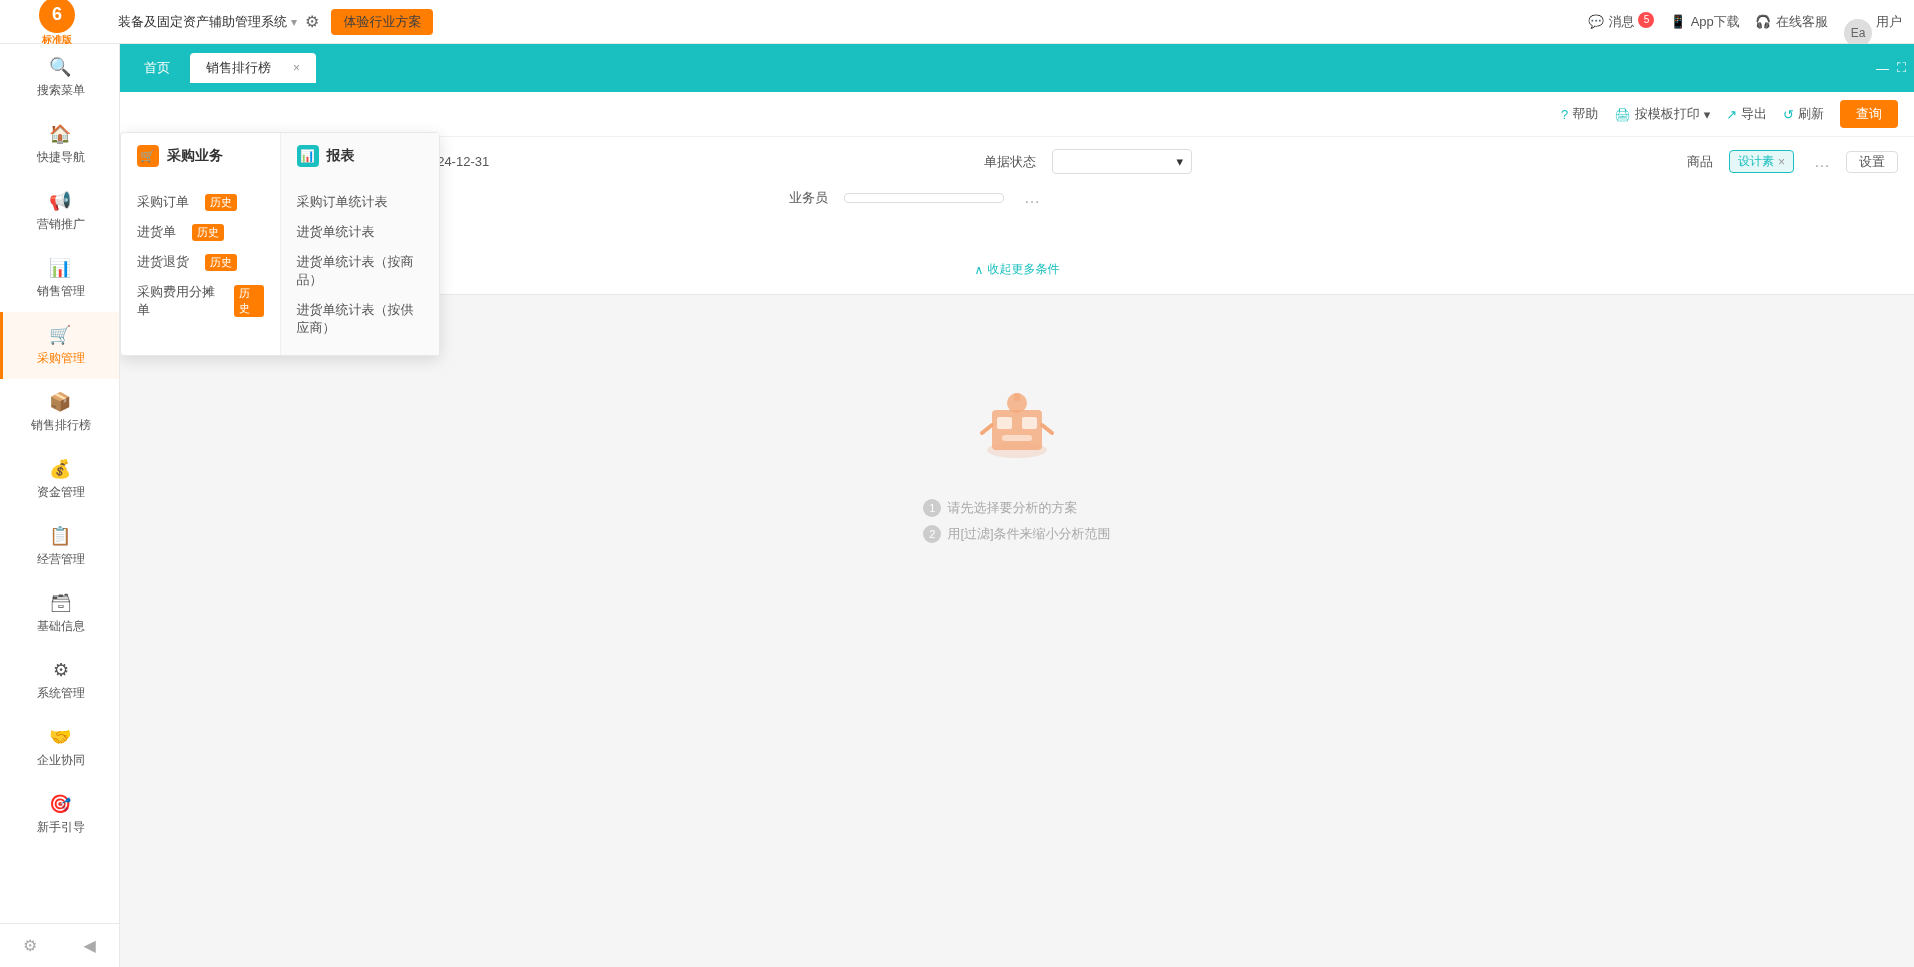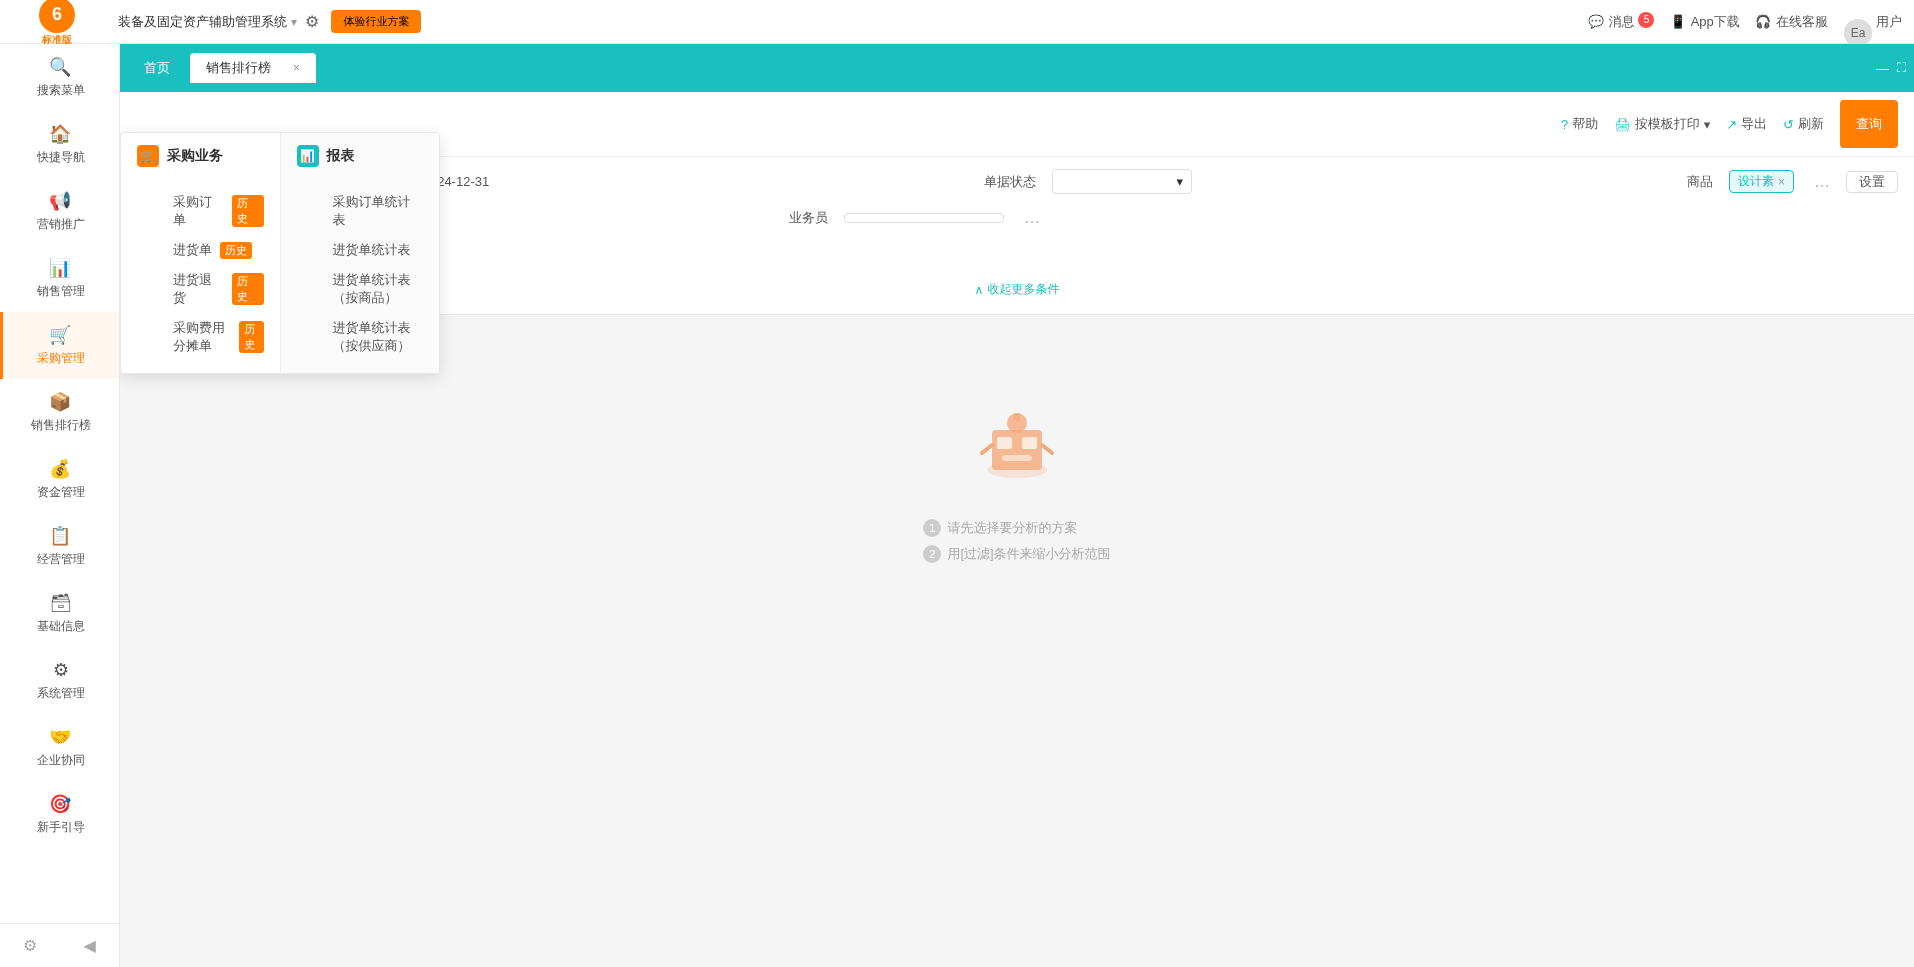--- a/index.html
+++ b/index.html
@@ -46,25 +46,25 @@
       gap: 4px;
       color: #333;
       font-size: 13px;
       margin-left: 8px;
     }
     .topbar-dropdown-icon { color: #999; font-size: 12px; }
     .topbar-gear { color: #666; margin-left: 8px; cursor: pointer; font-size: 16px; }
     .topbar-industry-btn {
       margin-left: 12px;
       background: #ff7d00;
-      color: #000000;
+      color: #404040;
       border: none;
       border-radius: 4px;
       padding: 4px 12px;
-      font-size: 11px;
+      font-size: 13px;
       cursor: pointer;
     }
     .topbar-right {
       margin-left: auto;
       display: flex;
       align-items: center;
       gap: 16px;
       color: #555;
       font-size: 13px;
     }
@@ -256,21 +256,21 @@
     .date-btn.active {
       background: #e6f7f7;
       border-color: #1abfbf;
       color: #1abfbf;
     }
     .btn-primary {
       background: #ff7d00;
       color: white;
       border: none;
       border-radius: 4px;
-      padding: 15px 16px;
+      padding: 5px 16px;
       font-size: 13px;
       cursor: pointer;
     }
     .btn-secondary {
       background: white;
       color: #555;
       border: 1px solid #ddd;
       border-radius: 4px;
       padding: 1px 12px;
       font-size: 13px;
@@ -365,26 +365,25 @@
       justify-content: center;
       color: white;
       font-size: 12px;
     }
     .dropdown-col-header-icon.teal {
       background: #1abfbf;
     }
     .dropdown-item {
       display: flex;
       align-items: center;
-      gap: 8px;
+      gap: 16px;
       padding: 6px 0;
       color: #555;
       font-size: 13px;
       cursor: pointer;
-      margin-left: 36px;
     }
     .history-badge {
       background: #ff7d00;
       color: white;
       border-radius: 3px;
       padding: 1px 5px;
       font-size: 11px;
     }
 
     

